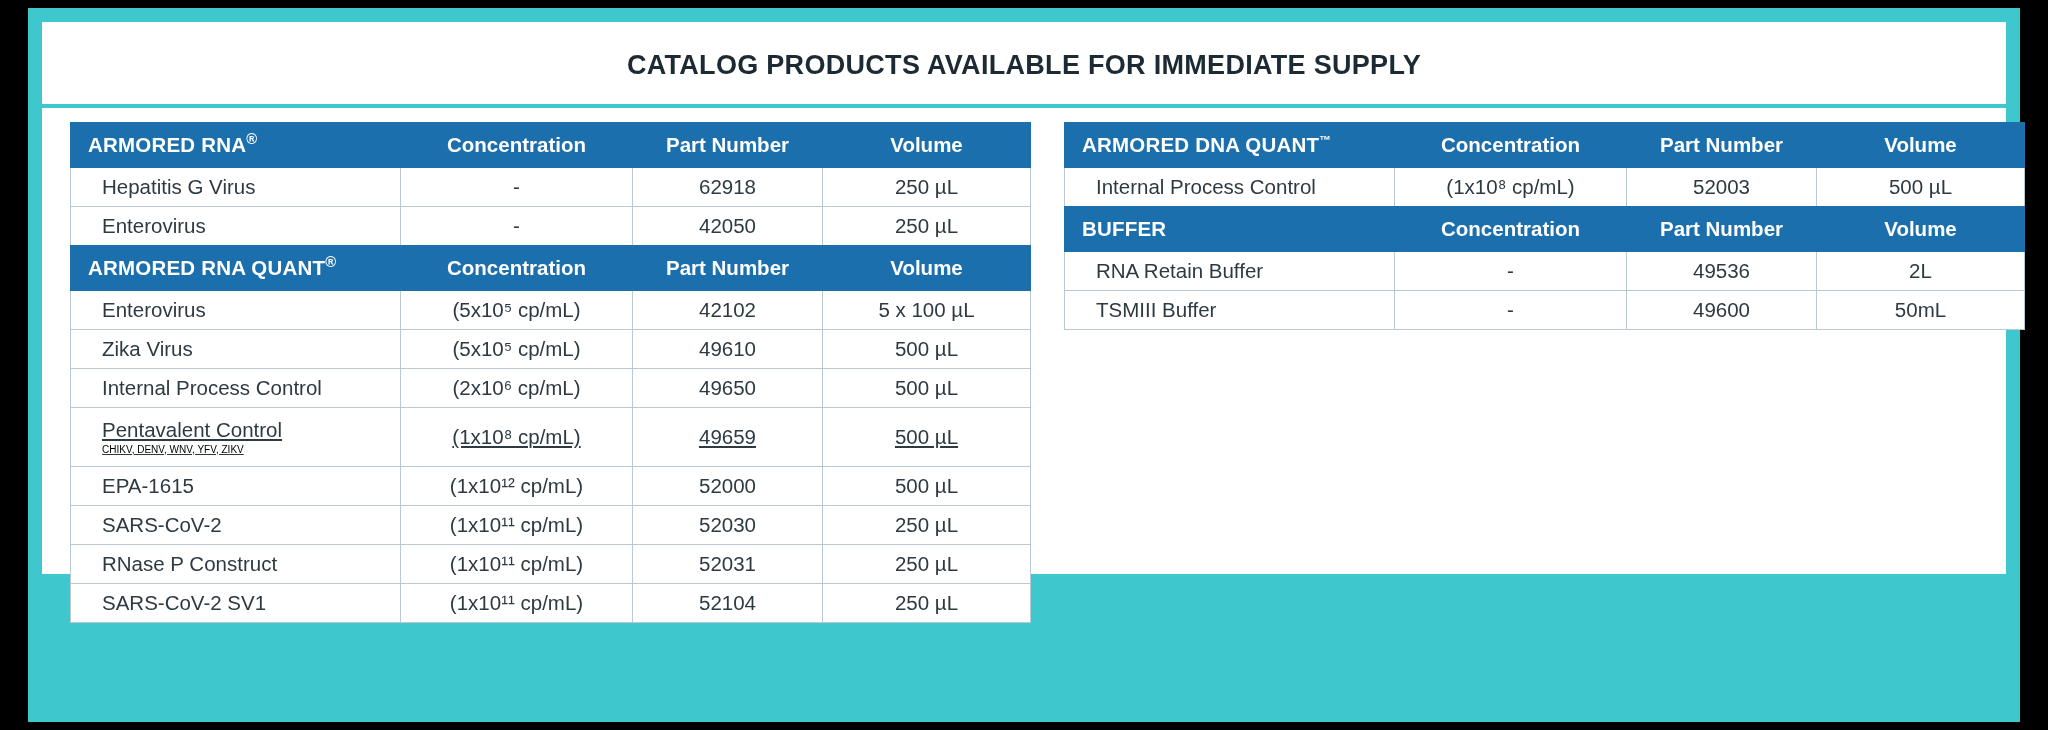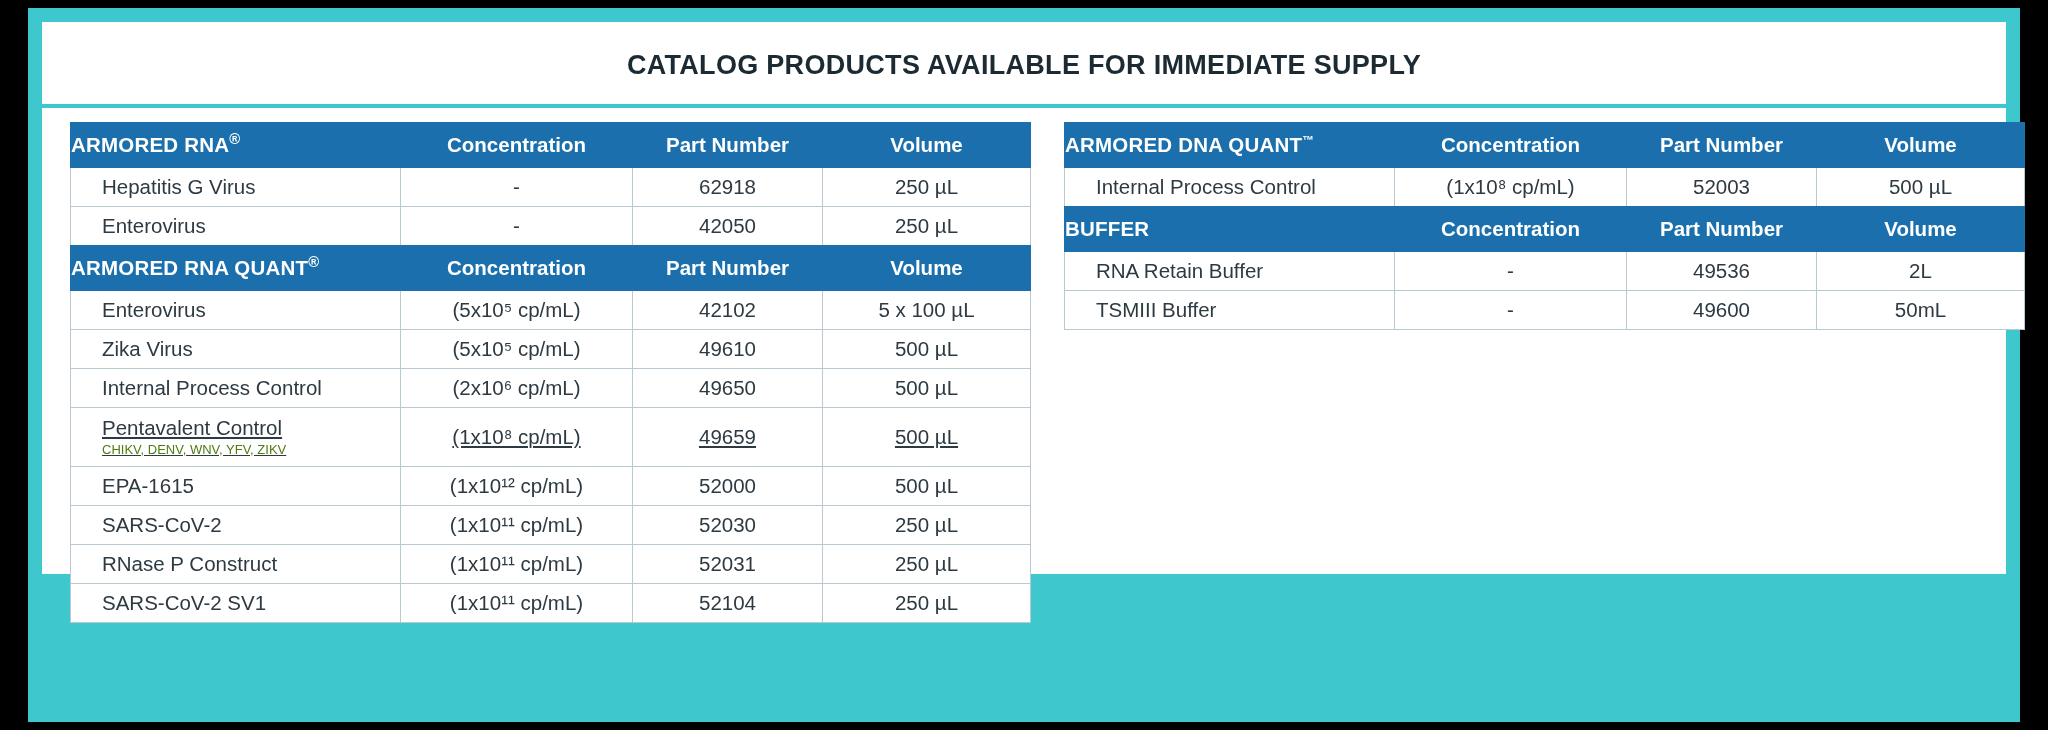--- a/index.html
+++ b/index.html
@@ -84,42 +84,43 @@
     color: #ffffff;
     font-size: 20.5px;
     font-weight: bold;
     height: 44px;
     border: 1px solid #1a6fac;
     text-align: center;
     white-space: nowrap;
   }
   tr.hdr th.first {
     text-align: left;
+    padding-left: 17px;
     letter-spacing: 0.2px;
   }
   tr.row td {
     background: #ffffff;
     color: #2e3a42;
     font-size: 20.5px;
     height: 38px;
     text-align: center;
     font-weight: 400;
   }
   tr.row td.first {
     text-align: left;
     padding-left: 31px;
   }
   tr.row.tall td {
     height: 58px;
     text-decoration: underline;
   }
   .sub {
     display: block;
-    font-size: 13px;
-    color: #4d7c0f;
+    font-size: 10px;
+    color: #000000;
     line-height: 1.25;
     margin-top: 1px;
   }
   .nameline {
     display: block;
     line-height: 1.2;
   }
   sup {
     font-size: 0.62em;
     vertical-align: super;

